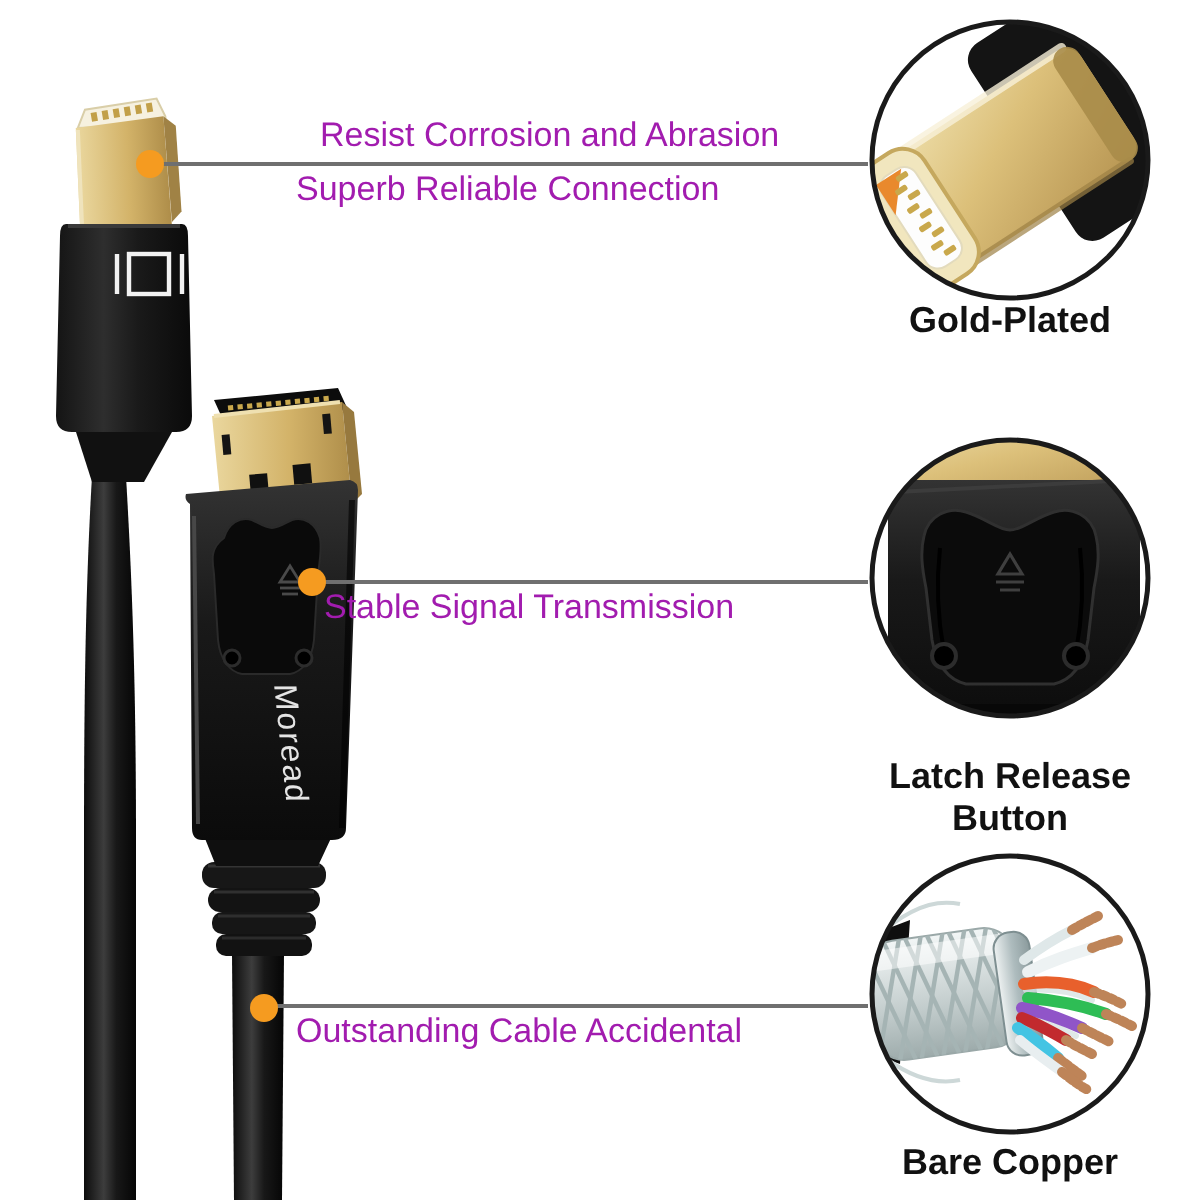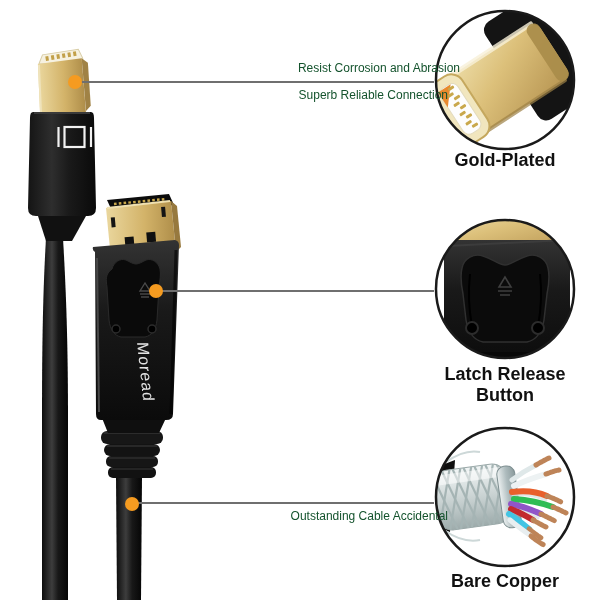--- a/index.html
+++ b/index.html
@@ -1,20 +1,20 @@
 <!DOCTYPE html>
 <html><head>
 <meta charset="utf-8">
 <style>
   html,body{margin:0;padding:0;background:#fff;}
   .stage{position:relative;width:600px;height:600px;background:#ffffff;overflow:hidden;
          font-family:"Liberation Sans",sans-serif;}
   .art{position:absolute;left:0;top:0;}
-  .callout-text{position:absolute;width:300px;text-align:right;font-size:12px;line-height:18px;
-                color:#14532d;white-space:nowrap;}
+  .callout-text{position:absolute;width:300px;text-align:left;font-size:17px;line-height:18px;
+                color:#a21caf;white-space:nowrap;}
   .inset-label{position:absolute;text-align:center;font-size:18px;line-height:21px;font-weight:700;color:#111;}
 </style>
 </head>
 <body>
 
 <div class="stage">
 
 <svg class="art" width="600" height="600" viewBox="0 0 600 600">
   <defs>
     <linearGradient id="gGold" x1="0" y1="0" x2="1" y2="1">
@@ -254,20 +254,21 @@
         <path d="M531,536 C536,540 540,543 544,545" stroke="#BE8458" stroke-width="5" stroke-dasharray="2.5,1.6"></path>
       </g>
     </g>
     <circle cx="505" cy="497" r="69" fill="none" stroke="#1a1a1a" stroke-width="2.5"></circle>
   </g>
 </svg>
 
 <div class="callout-text" style="left:160px;top:59px;">Resist Corrosion and Abrasion</div>
 <div class="callout-text" style="left:148px;top:86px;">Superb Reliable Connection</div>
 
+<div class="callout-text" style="left:162px;top:295px;">Stable Signal Transmission</div>
 
 <div class="callout-text" style="left:148px;top:507px;">Outstanding Cable Accidental</div>
 
 <div class="inset-label" style="left:405px;top:150px;width:200px;">Gold-Plated</div>
-<div class="inset-label" style="left:437px;top:364px;width:136px;">Latch Release Button</div>
+<div class="inset-label" style="left:437px;top:378px;width:136px;">Latch Release Button</div>
 <div class="inset-label" style="left:405px;top:571px;width:200px;">Bare Copper</div>
 
 </div>
 
 </body></html>

